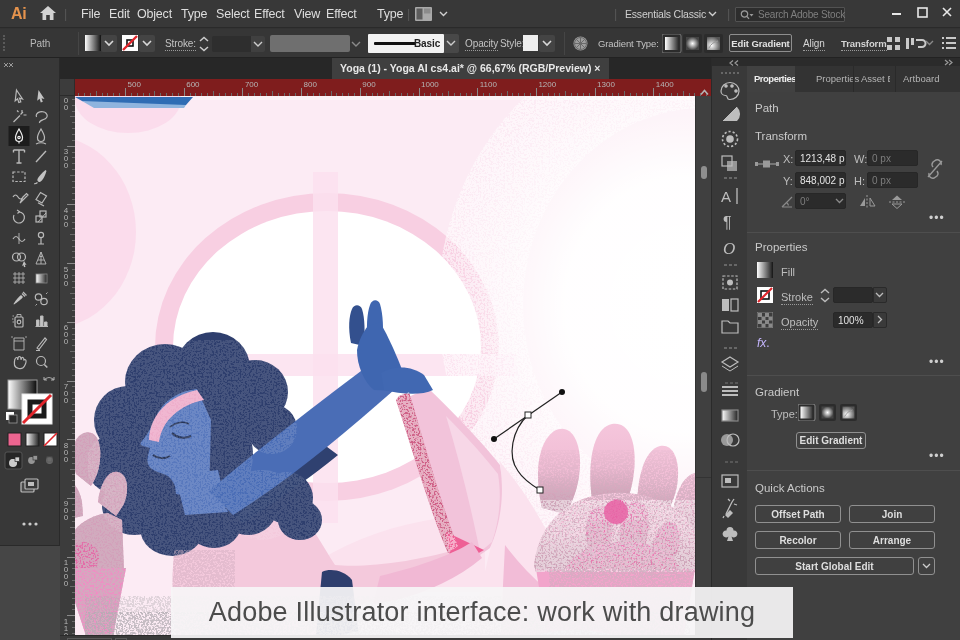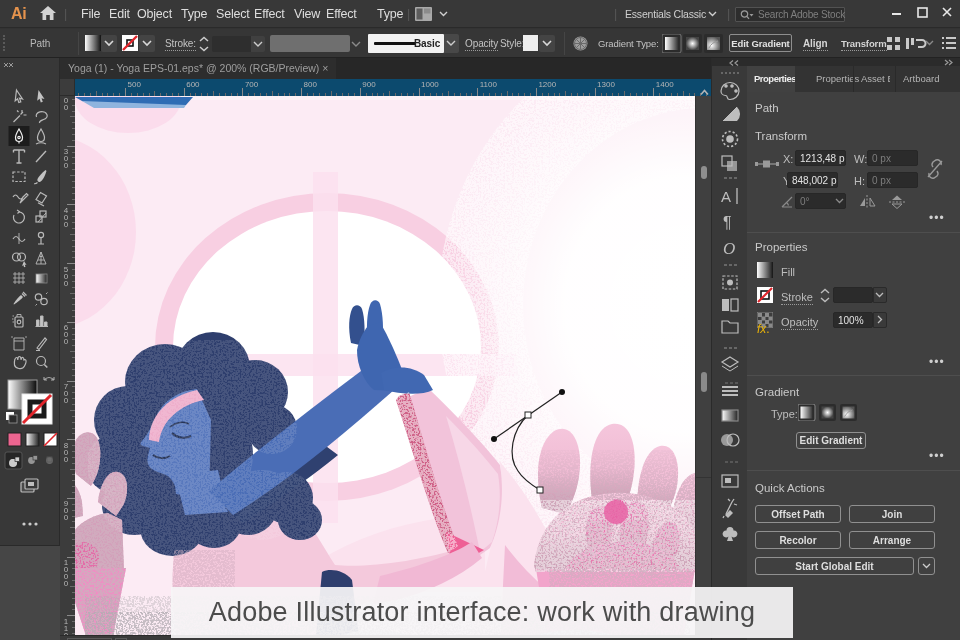--- a/index.html
+++ b/index.html
@@ -13,21 +13,21 @@
 #ctrlbar{left:0;top:29px;width:960px;height:29px;background:#363636;border-bottom:1px solid #222;color:#c3c3c3;font-size:10px;letter-spacing:-0.1px}
 #ctrlbar span{white-space:nowrap}
 .dotu{border-bottom:1px dotted #9a9a9a;padding-bottom:1px}
 
 #toolbar{left:0;top:58px;width:60px;height:582px;background:#383838;border-right:1px solid #2a2a2a}
 
 #tabbar{left:60px;top:58px;width:651px;height:21px;background:#272727;font-size:10.5px;color:#9e9e9e}
 .tab{position:absolute;top:0;height:21px;line-height:21px;padding:0 8px;white-space:nowrap}
 
 #cornerR{left:60px;top:79px;width:15px;height:17px;background:#3c3c3c;border-right:1px solid #2c2c2c;border-bottom:1px solid #2c2c2c}
-#rulerH{left:75px;top:79px;width:636px;height:17px;background:#0c4a6e;overflow:hidden}
+#rulerH{left:75px;top:79px;width:636px;height:17px;background:#7f1d1d;overflow:hidden}
 #rulerV{left:60px;top:96px;width:15px;height:544px;background:#3c3c3c;overflow:hidden}
 .rlab{position:absolute;font-size:8px;color:#b5b5b5}
 .rlabv{position:absolute;font-size:8px;color:#b5b5b5;left:2px;line-height:7px;text-align:center;width:8px}
 
 #canvasbox{left:75px;top:96px;width:620px;height:544px;background:#fce9f3}
 #vscroll{left:695px;top:96px;width:16px;height:544px;background:#404040;border-left:1px solid #333}
 
 #iconstrip{left:711px;top:58px;width:36px;height:582px;background:#393939;border-left:1px solid #2a2a2a}
 #props{left:747px;top:58px;width:213px;height:582px;background:#404040}
 #proptabs{position:absolute;left:0;top:8px;width:213px;height:26px;background:#333;font-size:11px;color:#b5b5b5}
@@ -161,21 +161,21 @@
       </defs>
       <rect x="0" y="0" width="19" height="19" rx="2" fill="#2c2c2c" stroke="#777" stroke-width="1"></rect>
         <rect x="3" y="3" width="13" height="13" fill="url(#g1)"></rect>
       <rect x="21" y="0" width="19" height="19" rx="2" fill="#2c2c2c"></rect>
         <rect x="24" y="3" width="13" height="13" fill="url(#g2)"></rect>
       <rect x="42" y="0" width="19" height="19" rx="2" fill="#2c2c2c"></rect>
         <rect x="45" y="3" width="13" height="13" fill="url(#g3)"></rect>
         <path d="M47,14 q3,-6 9,-7" stroke="#999" stroke-width="1" fill="none"></path>
     </svg>
     <div class="abs" style="left:729px;top:5px;width:63px;height:18px;border:1px solid #8e8e8e;border-radius:2px;color:#e2e2e2;font-size:9.5px;font-weight:bold;text-align:center;line-height:17px;white-space:nowrap">Edit Gradient</div>
-    <span class="abs dotu" style="left:803px;top:9px;font-weight:bold;color:#d5d5d5">Align</span>
+    <span class="abs dotu" style="left:803px;top:9px;font-weight:normal;color:#d5d5d5">Align</span>
     <span class="abs dotu" style="left:841px;top:9px;font-weight:bold;color:#d5d5d5;font-size:9.5px">Transform</span>
     <svg class="abs" style="left:887px;top:8px" width="13" height="13" viewBox="0 0 13 13">
         <g fill="#c9c9c9">
           <rect x="0" y="0" width="5" height="5"></rect>
           <rect x="8" y="0" width="5" height="5"></rect>
           <rect x="0" y="8" width="5" height="5"></rect>
           <rect x="8" y="8" width="5" height="5"></rect>
         </g>
       </svg>
     <svg class="abs" style="left:906px;top:7px" width="28" height="15" viewBox="0 0 28 15">
@@ -320,21 +320,21 @@
       <g fill="#cdcdcd">
           <circle cx="24" cy="466" r="1.6"></circle>
           <circle cx="30" cy="466" r="1.6"></circle>
           <circle cx="36" cy="466" r="1.6"></circle>
         </g>
       <rect x="0" y="488" width="60" height="94" fill="#464646"></rect>
       <line x1="0" y1="487.5" x2="60" y2="487.5" stroke="#2a2a2a" stroke-width="1"></line>
     </svg>
   </div>
   <div class="abs" id="tabbar">
-    <div class="tab" style="left:0;background:#2d2d2d">Yoga (1) - Yoga EPS-01.eps* @ 200% (RGB/Preview)  ×</div>
+    <div class="tab" style="left:272px;background:#3f3f3f;color:#e8e8e8;font-weight:bold">Yoga (1) - Yoga AI cs4.ai* @ 66,67% (RGB/Preview)  ×</div>
   </div>
   <div class="abs" id="cornerR"></div>
   <div class="abs" id="rulerH">
       <div class="abs" style="left:50.0px;top:9px;width:1px;height:8px;background:#8a8a8a"></div>
       <div class="rlab" style="left:52.5px;top:1px">500</div>
       <div class="abs" style="left:55.9px;top:14px;width:1px;height:3px;background:#6a6a6a"></div>
       <div class="abs" style="left:61.7px;top:14px;width:1px;height:3px;background:#6a6a6a"></div>
       <div class="abs" style="left:67.6px;top:14px;width:1px;height:3px;background:#6a6a6a"></div>
       <div class="abs" style="left:73.5px;top:14px;width:1px;height:3px;background:#6a6a6a"></div>
       <div class="abs" style="left:79.3px;top:12px;width:1px;height:5px;background:#6a6a6a"></div>
@@ -871,21 +871,21 @@
         <line x1="0" y1="7" x2="24" y2="7" stroke="#9a9a9a" stroke-width="1.2"></line>
         <rect x="8" y="3.5" width="7" height="7" fill="#9a9a9a"></rect>
         <rect x="0" y="5" width="3" height="4" fill="#9a9a9a"></rect>
         <rect x="21" y="5" width="3" height="4" fill="#9a9a9a"></rect>
       </svg>
     <span class="abs slabel" style="left:36px;top:95px">X:</span>
     <div class="field" style="left:48px;top:92px;width:51px;height:16px;line-height:15px;padding-left:4px">1213,48 p</div>
     <span class="abs slabel" style="left:107px;top:95px">W:</span>
     <div class="field" style="left:120px;top:92px;width:51px;height:16px;line-height:15px;padding-left:4px;color:#7d7d7d">0 px</div>
     <span class="abs slabel" style="left:36px;top:117px">Y:</span>
-    <div class="field" style="left:40px;top:114px;width:51px;height:16px;line-height:15px;padding-left:4px">848,002 p</div>
+    <div class="field" style="left:48px;top:114px;width:51px;height:16px;line-height:15px;padding-left:4px">848,002 p</div>
     <span class="abs slabel" style="left:107px;top:117px">H:</span>
     <div class="field" style="left:120px;top:114px;width:51px;height:16px;line-height:15px;padding-left:4px;color:#7d7d7d">0 px</div>
     <svg class="abs" style="left:178px;top:100px" width="20" height="22" viewBox="0 0 20 22">
         <g stroke="#9a9a9a" stroke-width="1.4" fill="none">
           <path d="M8,9 a4,4 0 0 1 0,-5 l3,-2 a4,4 0 0 1 5,5"></path>
           <path d="M12,13 a4,4 0 0 1 0,5 l-3,2 a4,4 0 0 1 -5,-5"></path>
           <line x1="3" y1="19" x2="17" y2="3"></line>
         </g>
       </svg>
     <svg class="abs" style="left:34px;top:138px" width="12" height="12" viewBox="0 0 12 12">
@@ -946,21 +946,21 @@
           <rect x="4.5" y="11.5" width="4" height="4"></rect>
           <rect x="11.5" y="11.5" width="4" height="4"></rect>
         </g>
       </svg>
     <span class="abs slabel dotu" style="left:34px;top:258px">Opacity</span>
     <div class="field" style="left:86px;top:254px;width:40px;height:16px;line-height:15px;padding-left:4px">100%</div>
     <div class="abs" style="left:126px;top:254px;width:14px;height:16px;background:#3a3a3a;border:1px solid #2a2a2a;border-radius:0 2px 2px 0"></div>
     <svg class="abs" style="left:130px;top:257px" width="6" height="9" viewBox="0 0 6 9">
         <path d="M1,1 L4.5,4.5 L1,8" stroke="#bbb" stroke-width="1.3" fill="none"></path>
       </svg>
-    <span class="abs" style="left:10px;top:264px;color:#eab308;font-size:12px;font-style:italic">fx<span style="font-style:normal">.</span></span>
+    <span class="abs" style="left:10px;top:278px;color:#c4b5fd;font-size:12px;font-style:italic">fx<span style="font-style:normal">.</span></span>
     <div class="dots3" style="left:182px;top:297px">•••</div>
     <div class="divider" style="top:317px"></div>
     <div class="abs sect" style="left:8px;top:328px">Gradient</div>
     <span class="abs slabel" style="left:24px;top:350px">Type:</span>
     <svg class="abs" style="left:51px;top:346px" width="59" height="17" viewBox="0 0 59 17">
       <rect x="0" y="0" width="17" height="17" rx="2" fill="#2c2c2c" stroke="#888" stroke-width="1"></rect>
         <rect x="2.5" y="2.5" width="12" height="12" fill="url(#pg1)"></rect>
       <rect x="21" y="0" width="17" height="17" rx="2" fill="#2c2c2c"></rect>
         <rect x="23.5" y="2.5" width="12" height="12" fill="url(#pg2)"></rect>
       <rect x="42" y="0" width="17" height="17" rx="2" fill="#2c2c2c"></rect>

